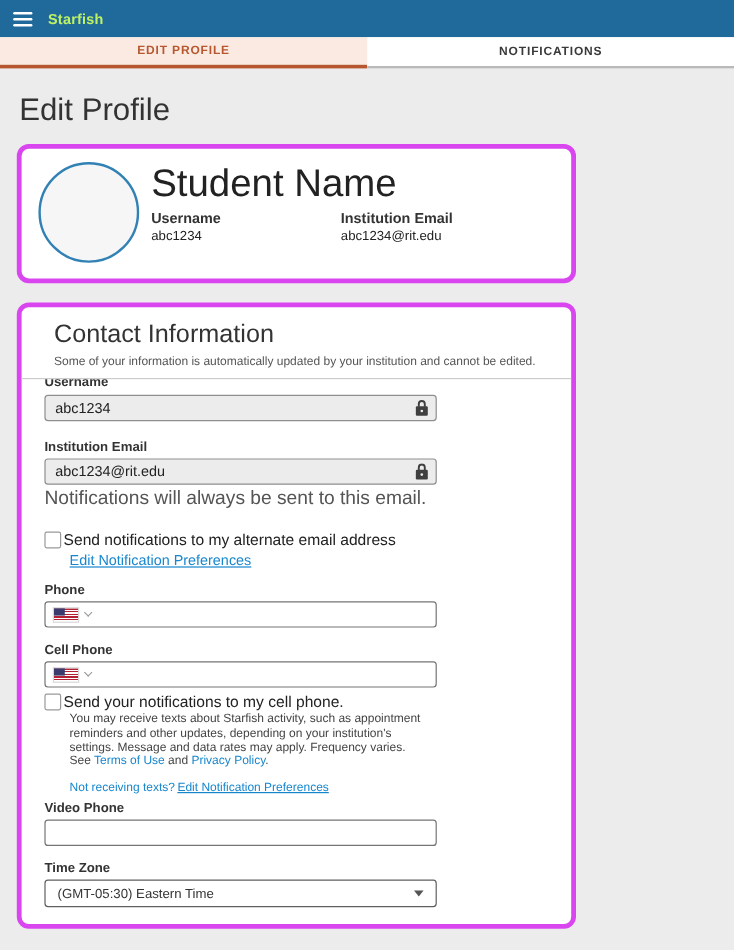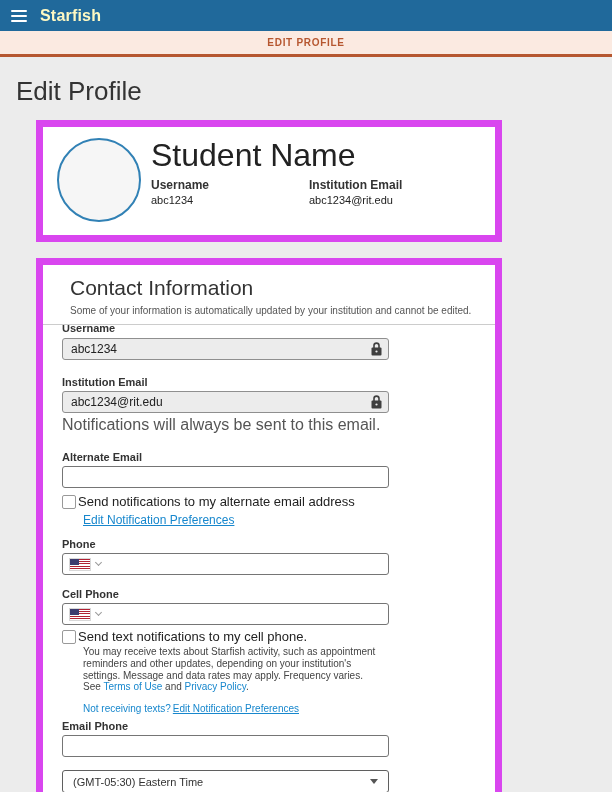--- a/index.html
+++ b/index.html
@@ -10,37 +10,37 @@
     color:#222;
     overflow:hidden;
   }
   
   .app-bar {
     height:31px; background:#20699b;
     display:flex; align-items:center; gap:13px; padding:0 11px;
   }
   .menu-icon { display:flex; flex-direction:column; gap:3px; cursor:pointer; }
   .menu-icon span { display:block; width:16px; height:2px; background:#fff; border-radius:1px; }
-  .app-title { color:#fef9c3; font-size:16px; font-weight:bold; letter-spacing:0.2px; }
+  .app-title { color:#bef264; font-size:12px; font-weight:bold; letter-spacing:0.2px; }
 
   
   .tab-bar { display:flex; height:26px; }
   .tab {
     flex:1; display:flex; align-items:center; justify-content:center;
     font-size:10px; font-weight:bold; letter-spacing:0.7px; cursor:pointer;
   }
   .tab-active { background:#fbeae1; color:#b65730; border-bottom:3px solid #b65730; }
   .tab-inactive { background:#ffffff; color:#3a3a3a; border-bottom:2px solid #b9b9b9; }
 
   
   .page { padding:10px 16px 0 14px; }
   .page-title { font-size:26px; font-weight:400; color:#333; margin:9px 0 13px 2px; }
 
   .card {
-    background:#fff; border:7px solid #d946ef; border-radius:0; width:466px;margin-left:22px;
+    background:#fff; border:4px solid #d946ef; border-radius:10px; width:466px;
   }
 
   
   .profile-card { display:flex; gap:10px; padding:9px 14px 13px 14px; }
   .avatar {
     width:84px; height:84px; border-radius:50%;
     border:2px solid #3181b5; background:#f6f6f6; flex-shrink:0; margin-top:2px;
   }
   .profile-info { padding-top:1px; flex:1; }
   .profile-name { font-size:32px; font-weight:400; color:#222; line-height:1.15; }
@@ -124,20 +124,21 @@
   <div class="menu-icon">
       <span></span>
       <span></span>
       <span></span>
     </div>
   <div class="app-title">Starfish</div>
 </header>
 
 <nav class="tab-bar">
   <div class="tab tab-active">EDIT PROFILE</div>
+  <div class="tab tab-inactive">NOTIFICATIONS</div>
 </nav>
 
 <main class="page">
   <h1 class="page-title">Edit Profile</h1>
 
   <section class="card profile-card">
     <div class="avatar"></div>
     <div class="profile-info">
       <div class="profile-name">Student Name</div>
       <div class="profile-fields">
@@ -182,26 +183,20 @@
           <input class="text-input disabled" type="text" readonly="" value="abc1234@rit.edu" style="">
           <svg class="lock-icon" viewBox="0 0 11 14">
             <rect x="0.5" y="5.5" width="10" height="8" rx="1" fill="#3f3f3f"></rect>
             <path d="M3 6 V3.6 a2.5 2.5 0 0 1 5 0 V6" fill="none" stroke="#3f3f3f" stroke-width="1.6"></path>
             <circle cx="5.5" cy="9.5" r="1.1" fill="#ececec"></circle>
           </svg>
         </div>
         <div class="helper-text">Notifications will always be sent to this email.</div>
       </div>
 
-      <div class="mb6">
-        <label class="field-label">Alternate Email</label>
-        <div class="input-wrap">
-          <input class="text-input" type="text" style="">
-        </div>
-      </div>
 
       <div class="mb10">
         <div class="checkbox-row">
           <span class="checkbox"></span>
           <span class="checkbox-label">Send notifications to my alternate email address</span>
         </div>
         <div class="indent" style="margin-top:1px;">
           <a class="link">Edit Notification Preferences</a>
         </div>
       </div>
@@ -220,37 +215,38 @@
         <div class="phone-box">
           <span class="us-flag-icon"></span>
           <span class="chevron-down-icon"></span>
           <input class="phone-entry" type="text" style="">
         </div>
       </div>
 
       <div class="mb6">
         <div class="checkbox-row">
           <span class="checkbox"></span>
-          <span class="checkbox-label">Send text notifications to my cell phone.</span>
+          <span class="checkbox-label">Send your notifications to my cell phone.</span>
         </div>
         <p class="fine-print"><span>You may receive texts about Starfish activity, such as appointment reminders and other updates, depending on your institution's settings. Message and data rates may apply. Frequency varies. See </span><a class="link small-link no-underline">Terms of Use</a><span> and </span><a class="link small-link no-underline">Privacy Policy</a><span>.</span></p>
         <div class="sms-links">
           <a class="link small-link no-underline">Not receiving texts?</a>
           <a class="link small-link">Edit Notification Preferences</a>
         </div>
       </div>
 
       <div class="mb13">
-        <label class="field-label">Email Phone</label>
+        <label class="field-label">Video Phone</label>
         <div class="input-wrap">
           <input class="text-input" type="text" style="">
         </div>
       </div>
 
       <div>
+        <label class="field-label">Time Zone</label>
         <div class="select-box">
           <span>(GMT-05:30) Eastern Time</span>
           <span class="dropdown-arrow-icon"></span>
         </div>
       </div>
 
     </div>
   </section>
 </main>
 

